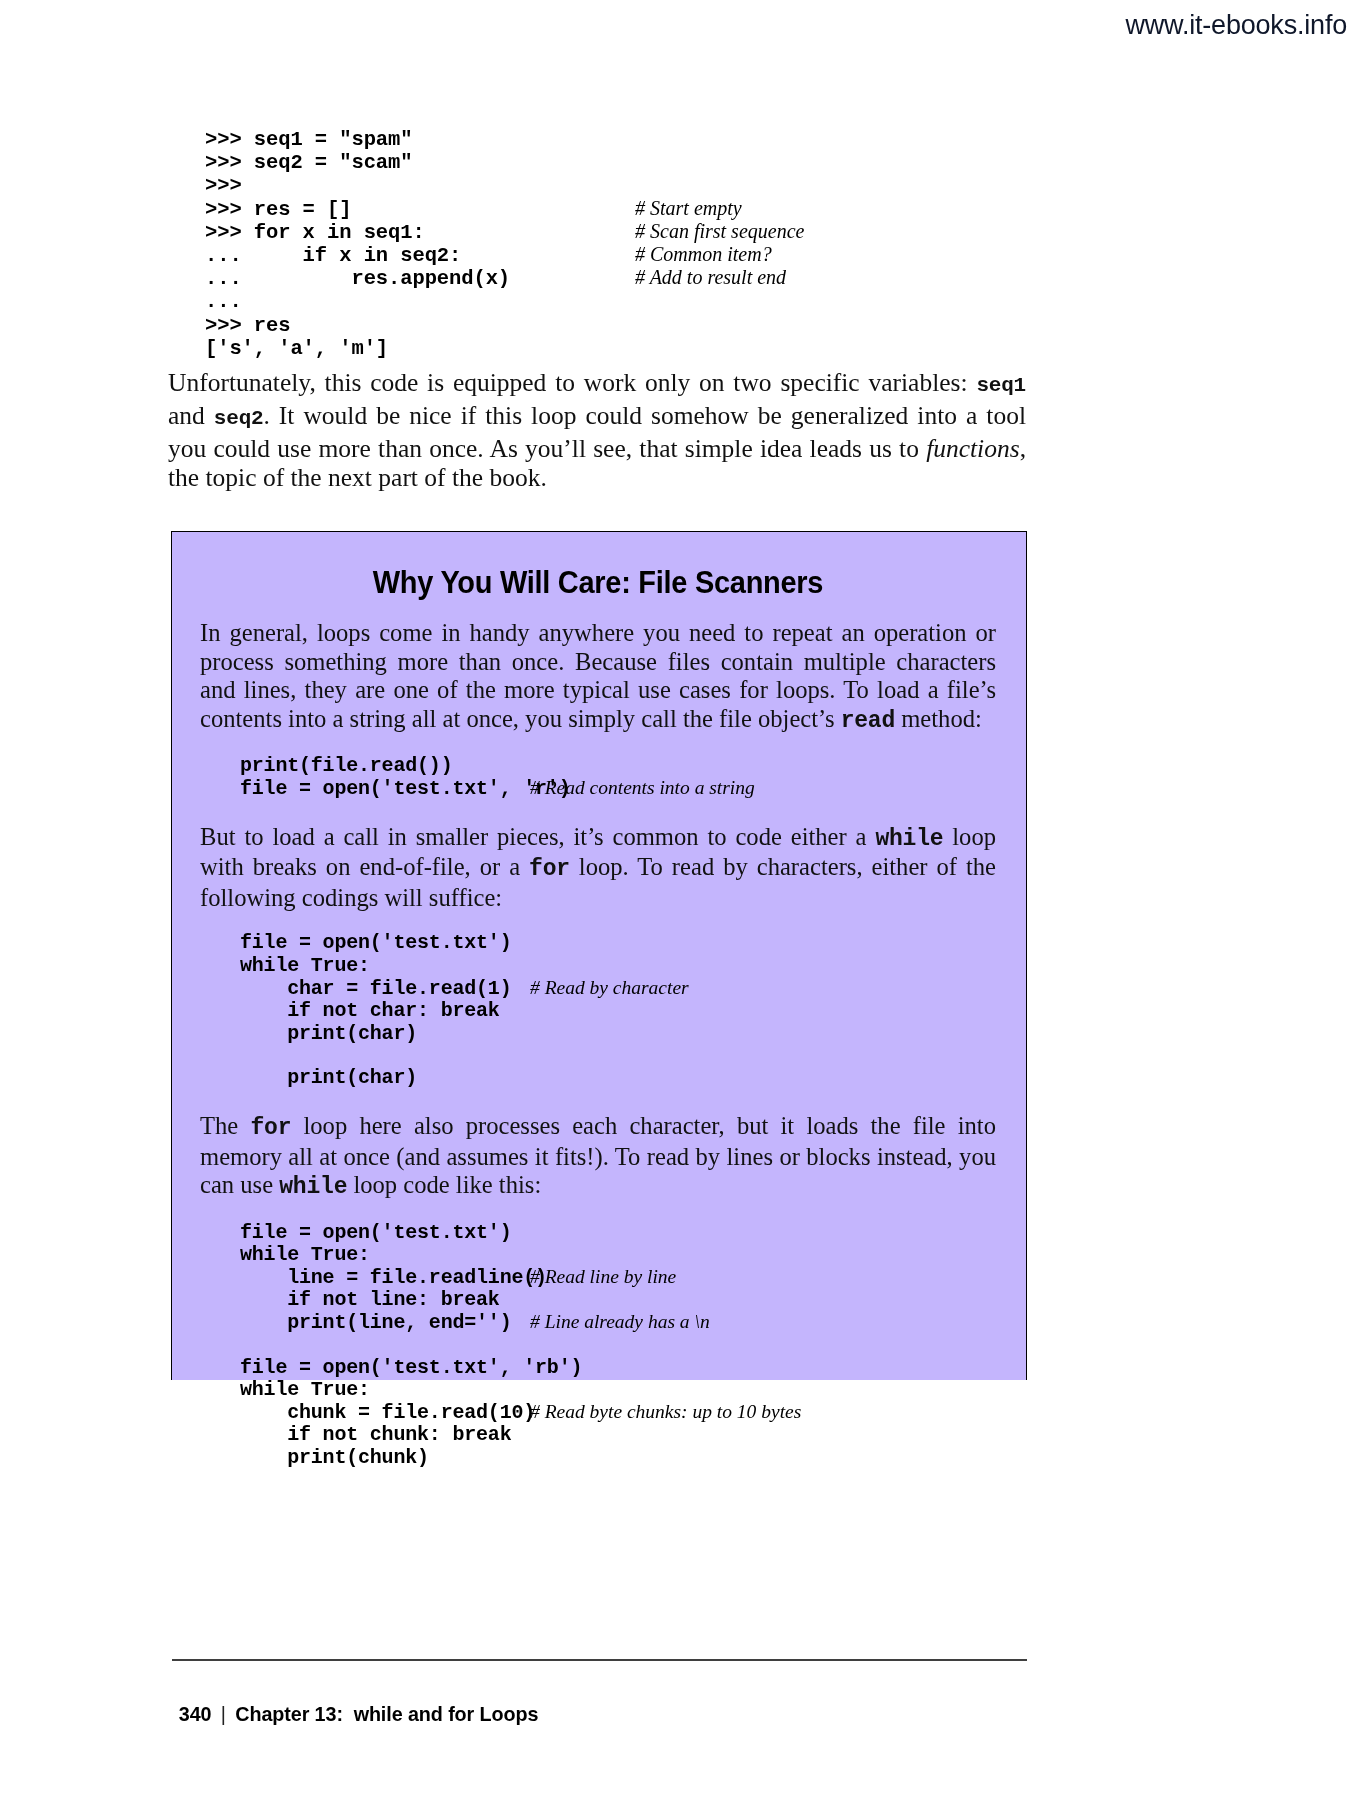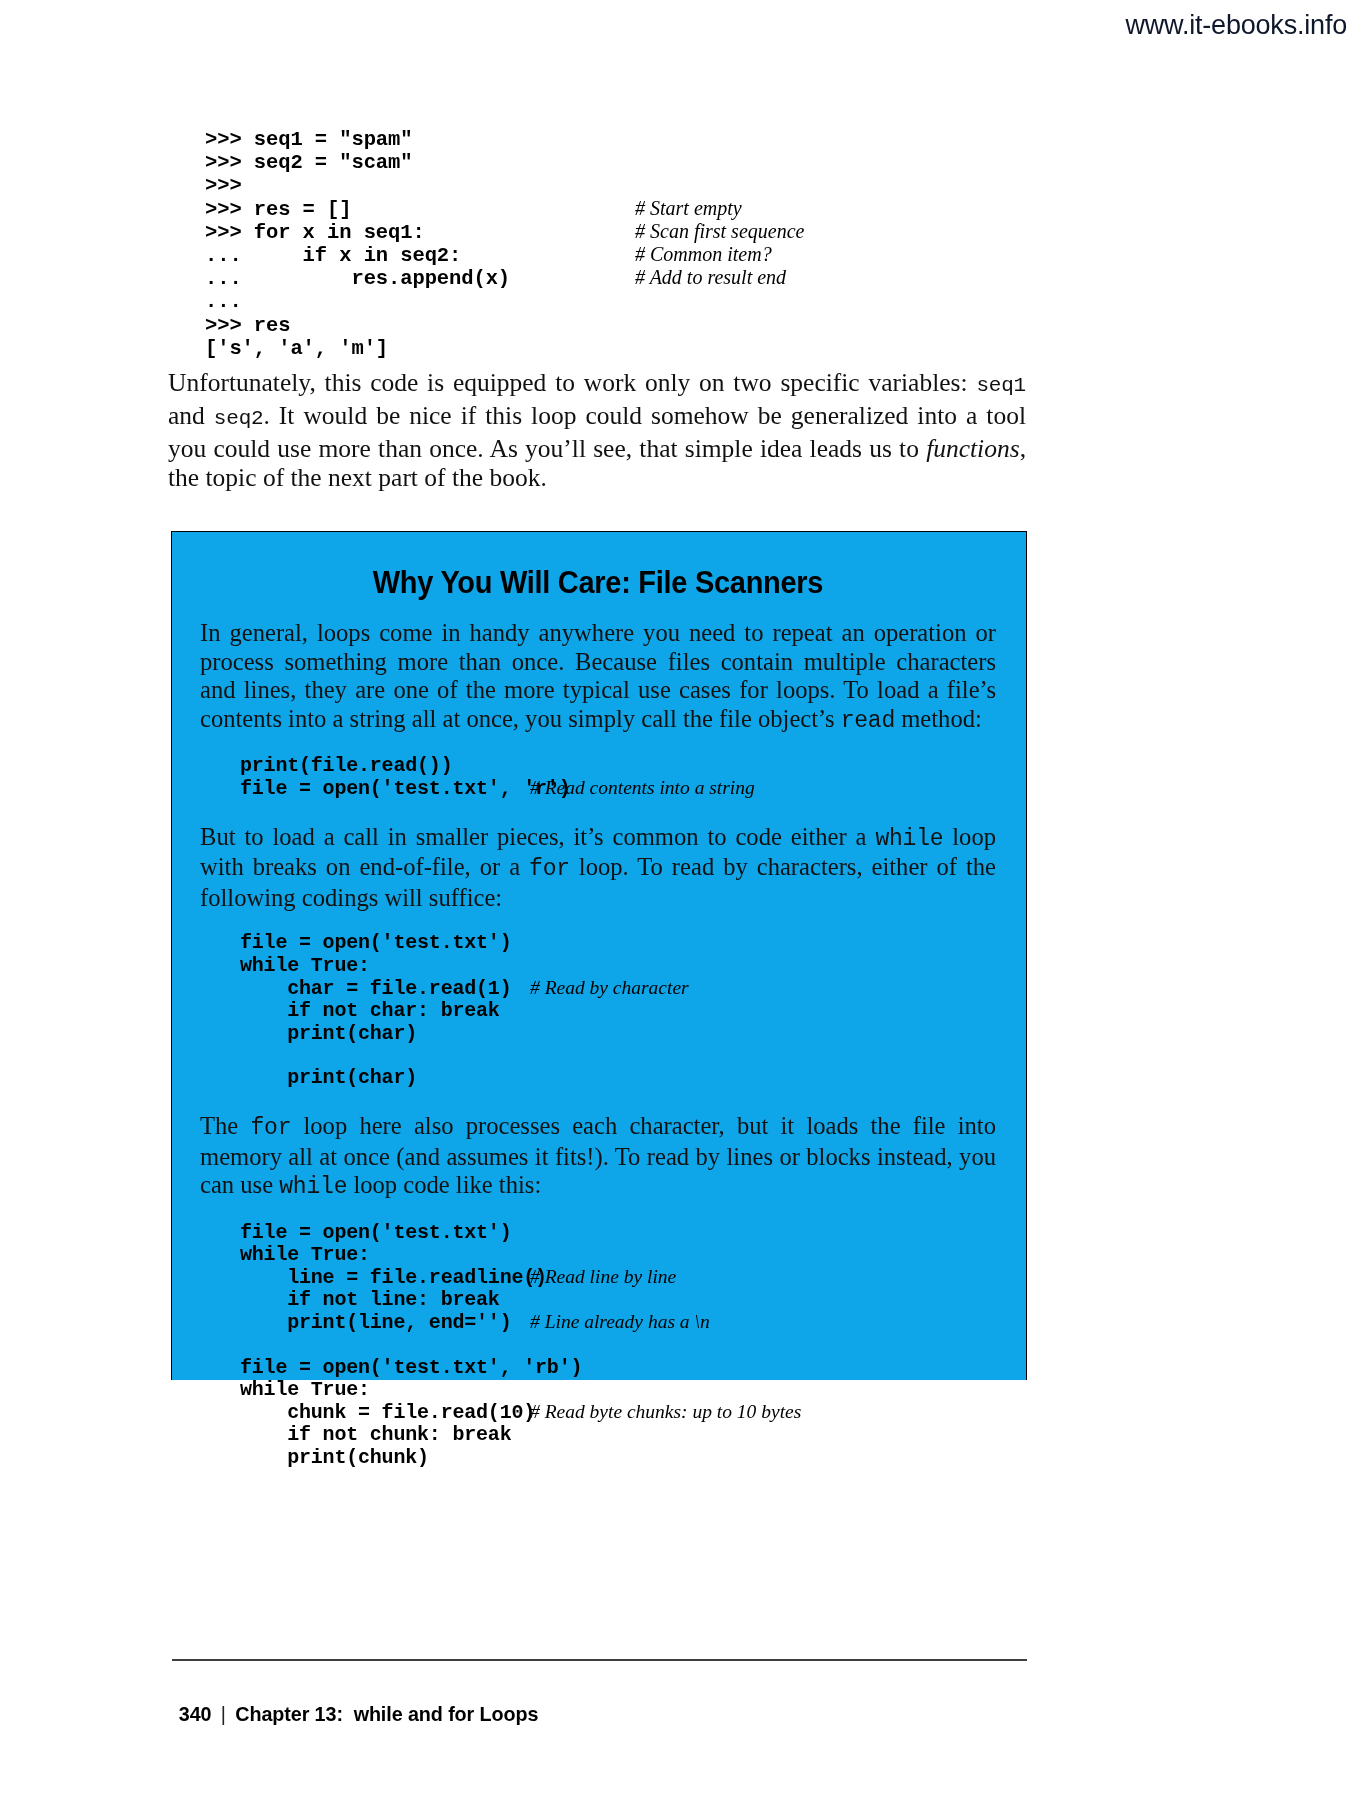--- a/index.html
+++ b/index.html
@@ -67,21 +67,21 @@
   .para {
     font-family: "Liberation Serif", serif;
     font-size: 25.5px;
     line-height: 29.8px;
     text-align: justify;
     color: #111;
   }
   .para .mono {
     font-family: "Liberation Mono", "DejaVu Sans Mono", monospace;
     font-size: 21px;
-    font-weight: 400;
+    font-weight: 700;
     letter-spacing: -0.2px;
   }
   .para .ital { font-style: italic; }
 
   #intro-para {
     position: absolute;
     left: 168px;
     top: 368px;
     width: 858px;
   }
@@ -89,21 +89,21 @@
   
   .sidebar {
     position: absolute;
     left: 171px;
     top: 531px;
     width: 856px;
     height: 849px;
     border: 1.6px solid #000000;
     border-bottom: none;
     box-sizing: border-box;
-    background: #0ea5e9;
+    background: #c4b5fd;
   }
   .sidebar-inner {
     padding: 22px 30px 0 28px;
   }
   .sidebar-title {
     font-family: "Liberation Sans Narrow", "Liberation Sans", sans-serif;
     font-weight: 700;
     font-size: 31.5px;
     text-align: center;
     letter-spacing: -0.3px;

